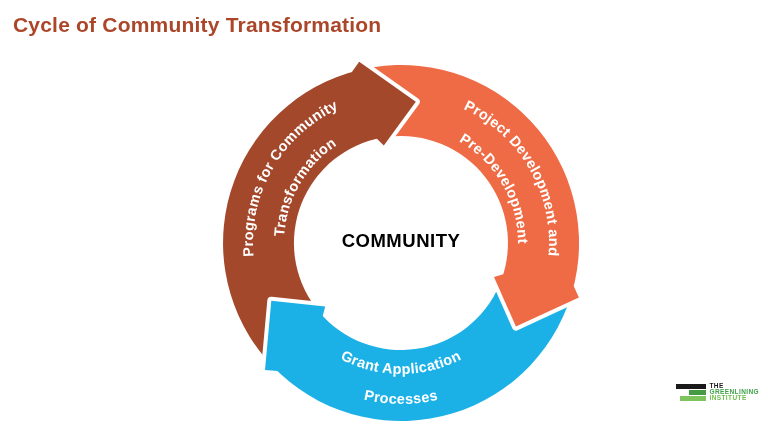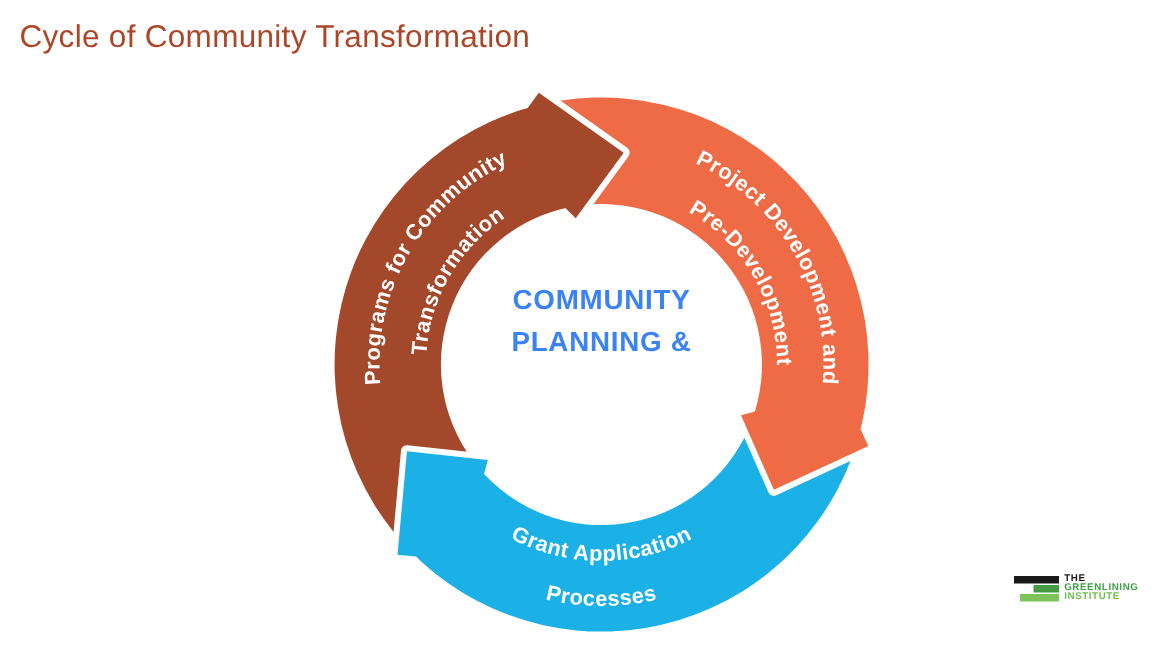--- a/index.html
+++ b/index.html
@@ -3,21 +3,21 @@
 <meta charset="utf-8">
 <style>
   html,body{margin:0;padding:0}
   body{
     width:768px;height:432px;position:relative;overflow:hidden;
     background:#ffffff;
     font-family:"Liberation Sans",sans-serif;
   }
   .page-title{
     position:absolute;left:13px;top:13px;
-    font-size:21px;font-weight:normal;letter-spacing:.2px;
+    font-size:21px;font-weight:bold;letter-spacing:.2px;
   }
   svg{position:absolute;left:0;top:0}
   .ringtext{
     font-family:"Liberation Sans",sans-serif;
     font-weight:bold;font-size:14.5px;letter-spacing:.3px;
   }
   .gap{fill:none;stroke:#ffffff;stroke-width:8;stroke-linejoin:round;stroke-linecap:round}
   .tp{fill:none;stroke:none}
   .center-label{
     position:absolute;left:291px;top:186px;width:220px;
@@ -61,23 +61,22 @@
   <path id="tp-2a" class="tp" d="M 287.6 308.5 A 131 131 0 0 0 514.4 308.5"></path>
   <path id="tp-2b" class="tp" d="M 261.6 323.5 A 161 161 0 0 0 540.4 323.5"></path>
   <text class="ringtext" text-anchor="middle" fill="#FFFFFF"><textPath id="lbl-0a" href="#tp-0a" startOffset="50%">Programs for Community</textPath></text>
   <text class="ringtext" text-anchor="middle" fill="#FFFFFF"><textPath id="lbl-0b" href="#tp-0b" startOffset="50%">Transformation</textPath></text>
   <text class="ringtext" text-anchor="middle" fill="#FFFFFF"><textPath id="lbl-1a" href="#tp-1a" startOffset="50%">Project Development and</textPath></text>
   <text class="ringtext" text-anchor="middle" fill="#FFFFFF"><textPath id="lbl-1b" href="#tp-1b" startOffset="50%">Pre-Development</textPath></text>
   <text class="ringtext" text-anchor="middle" fill="#FFFFFF"><textPath id="lbl-2a" href="#tp-2a" startOffset="50%">Grant Application</textPath></text>
   <text class="ringtext" text-anchor="middle" fill="#FFFFFF"><textPath id="lbl-2b" href="#tp-2b" startOffset="50%">Processes</textPath></text>
 </svg>
 
-<div class="center-label" style="color: #3b82f6;">
+<div class="center-label" style="color: #000000; margin-top: 41px;">
   <div>COMMUNITY</div>
-  <div>PLANNING &amp;</div>
 </div>
 
 <div class="logo">
   <div class="logo-row">
     <span class="barbox">
         <span id="bar1" class="bar bar1" style="background: rgb(26, 26, 26);"></span>
       </span>
     <span id="lt1" class="logo-text" style="color: rgb(26, 26, 26);">THE</span>
   </div>
   <div class="logo-row">

